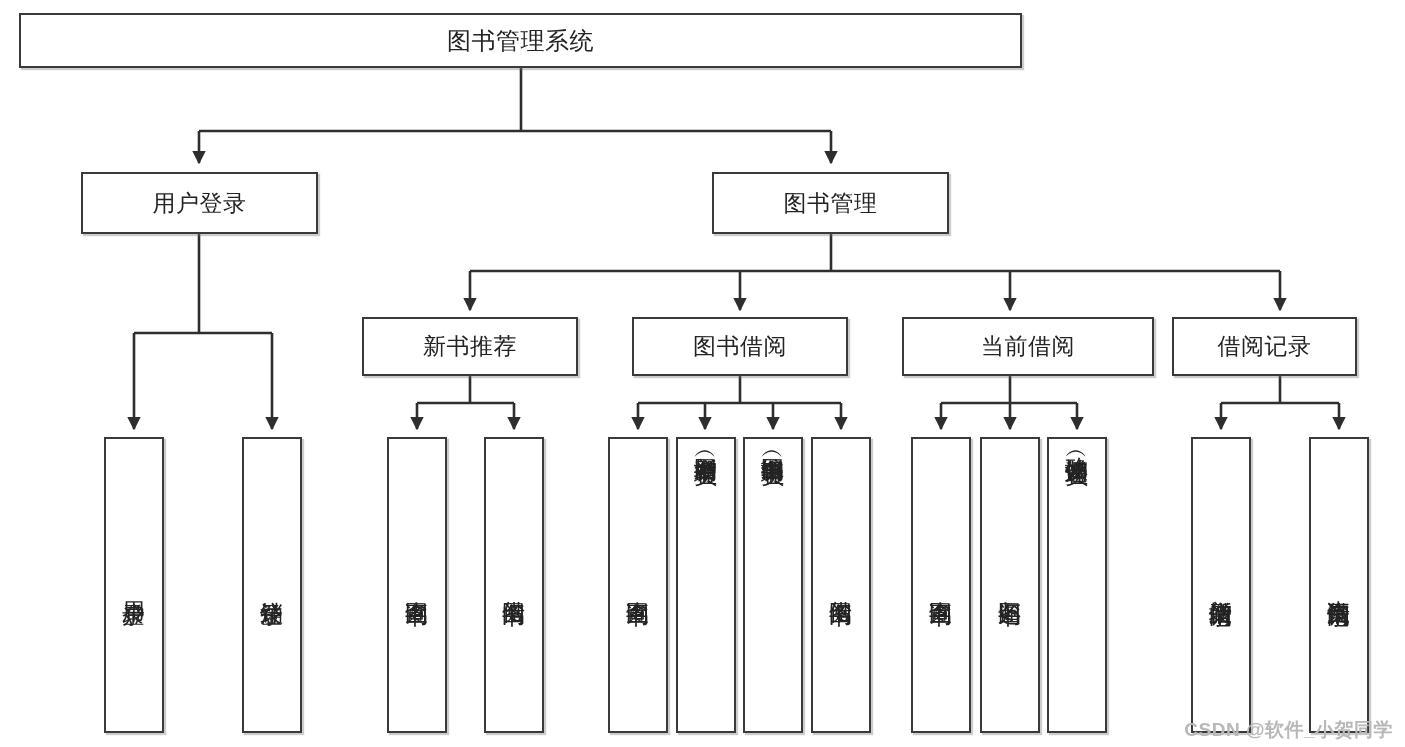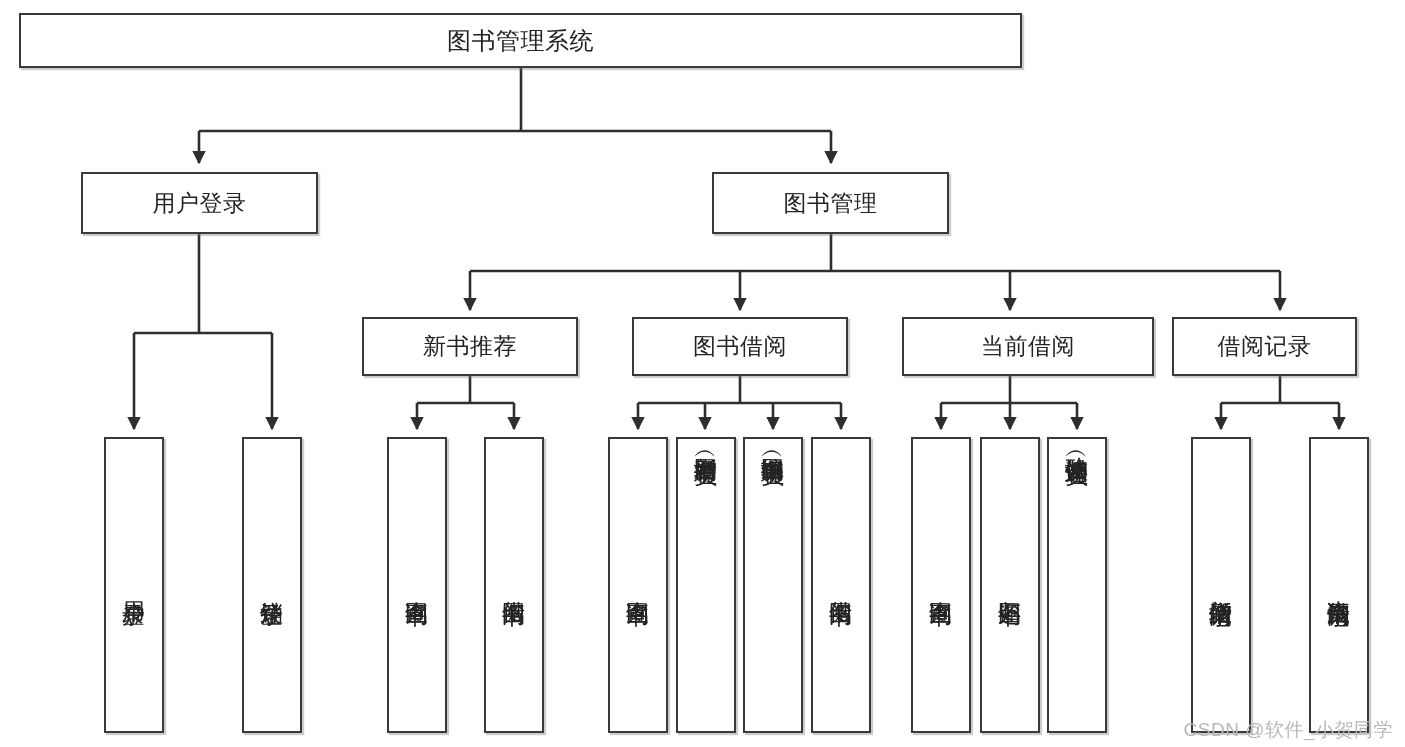--- a/index.html
+++ b/index.html
@@ -63,20 +63,21 @@
   .node.leaf.center-v { align-items: center; }
   .watermark {
     position: absolute;
     right: 12px;
     bottom: 4px;
     font-size: 19px;
     color: #b8b8b8;
     letter-spacing: 0.5px;
     white-space: nowrap;
     user-select: none;
+    font-weight: bold;
   }
 </style>
 </head>
 <body>
 
 <div id="canvas">
 
   <svg class="wires" viewBox="0 0 1405 747" xmlns="http://www.w3.org/2000/svg">
     <defs>
       <marker id="arrow" viewBox="0 0 10 10" refX="9" refY="5" markerWidth="5.2" markerHeight="5.2" orient="auto-start-reverse">

